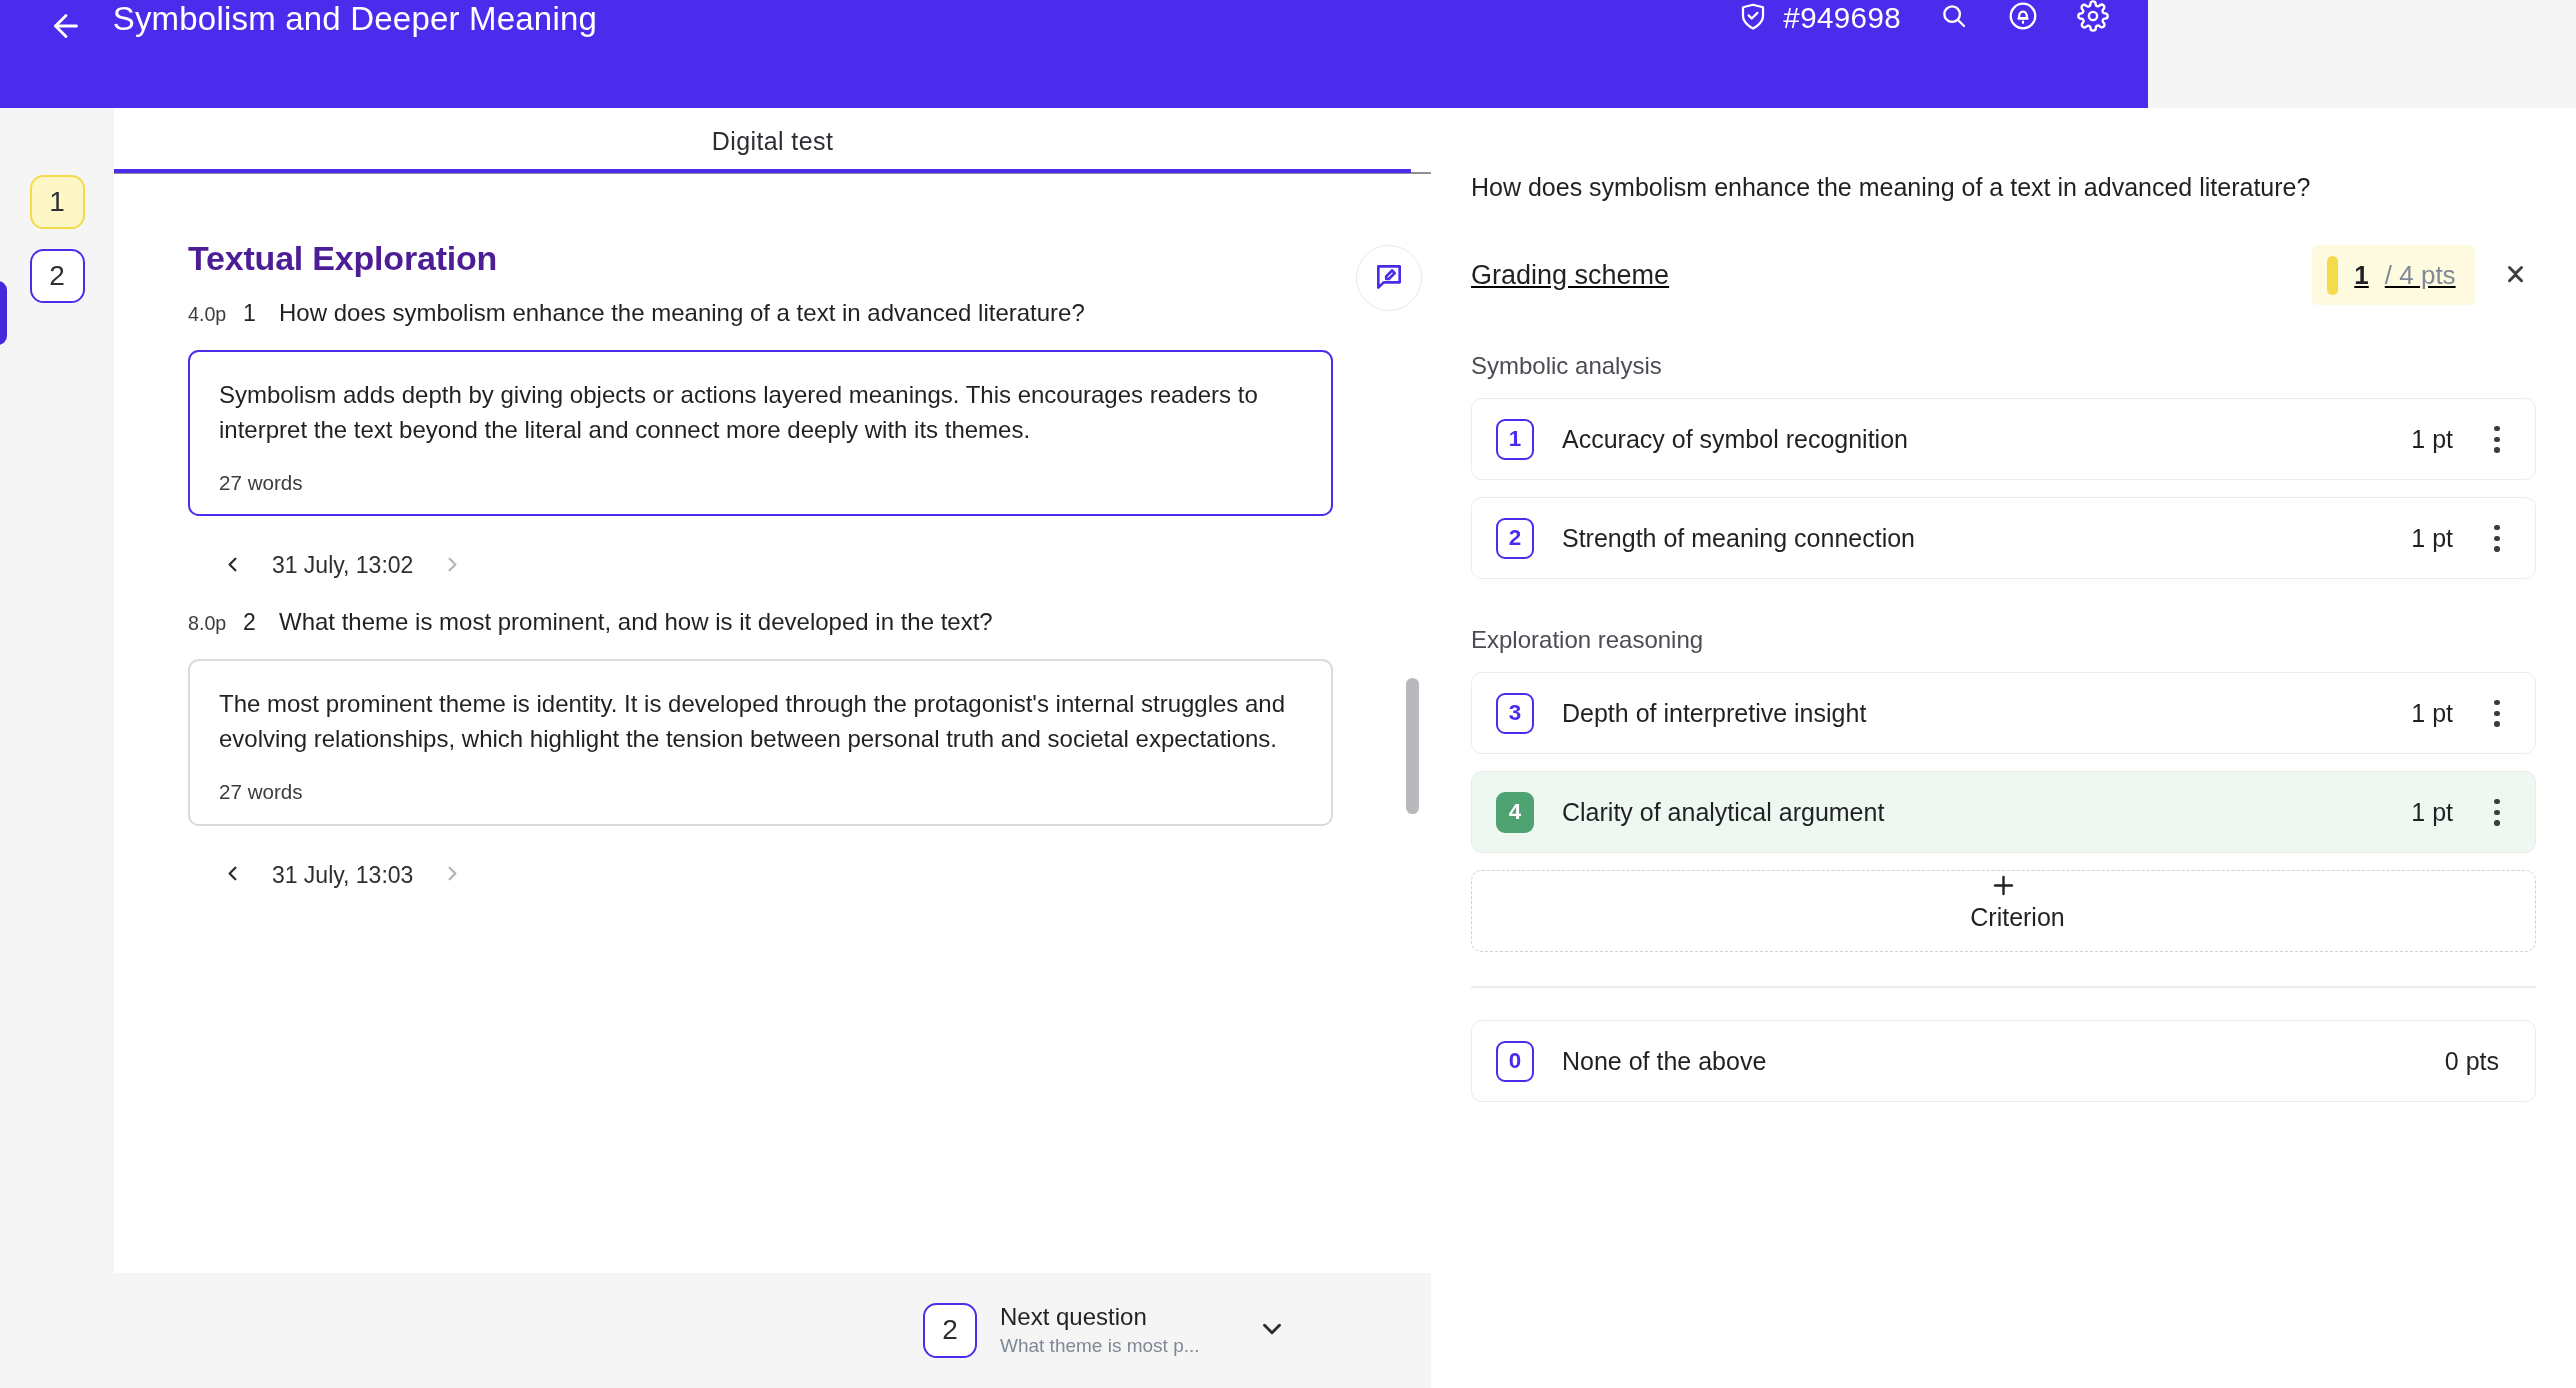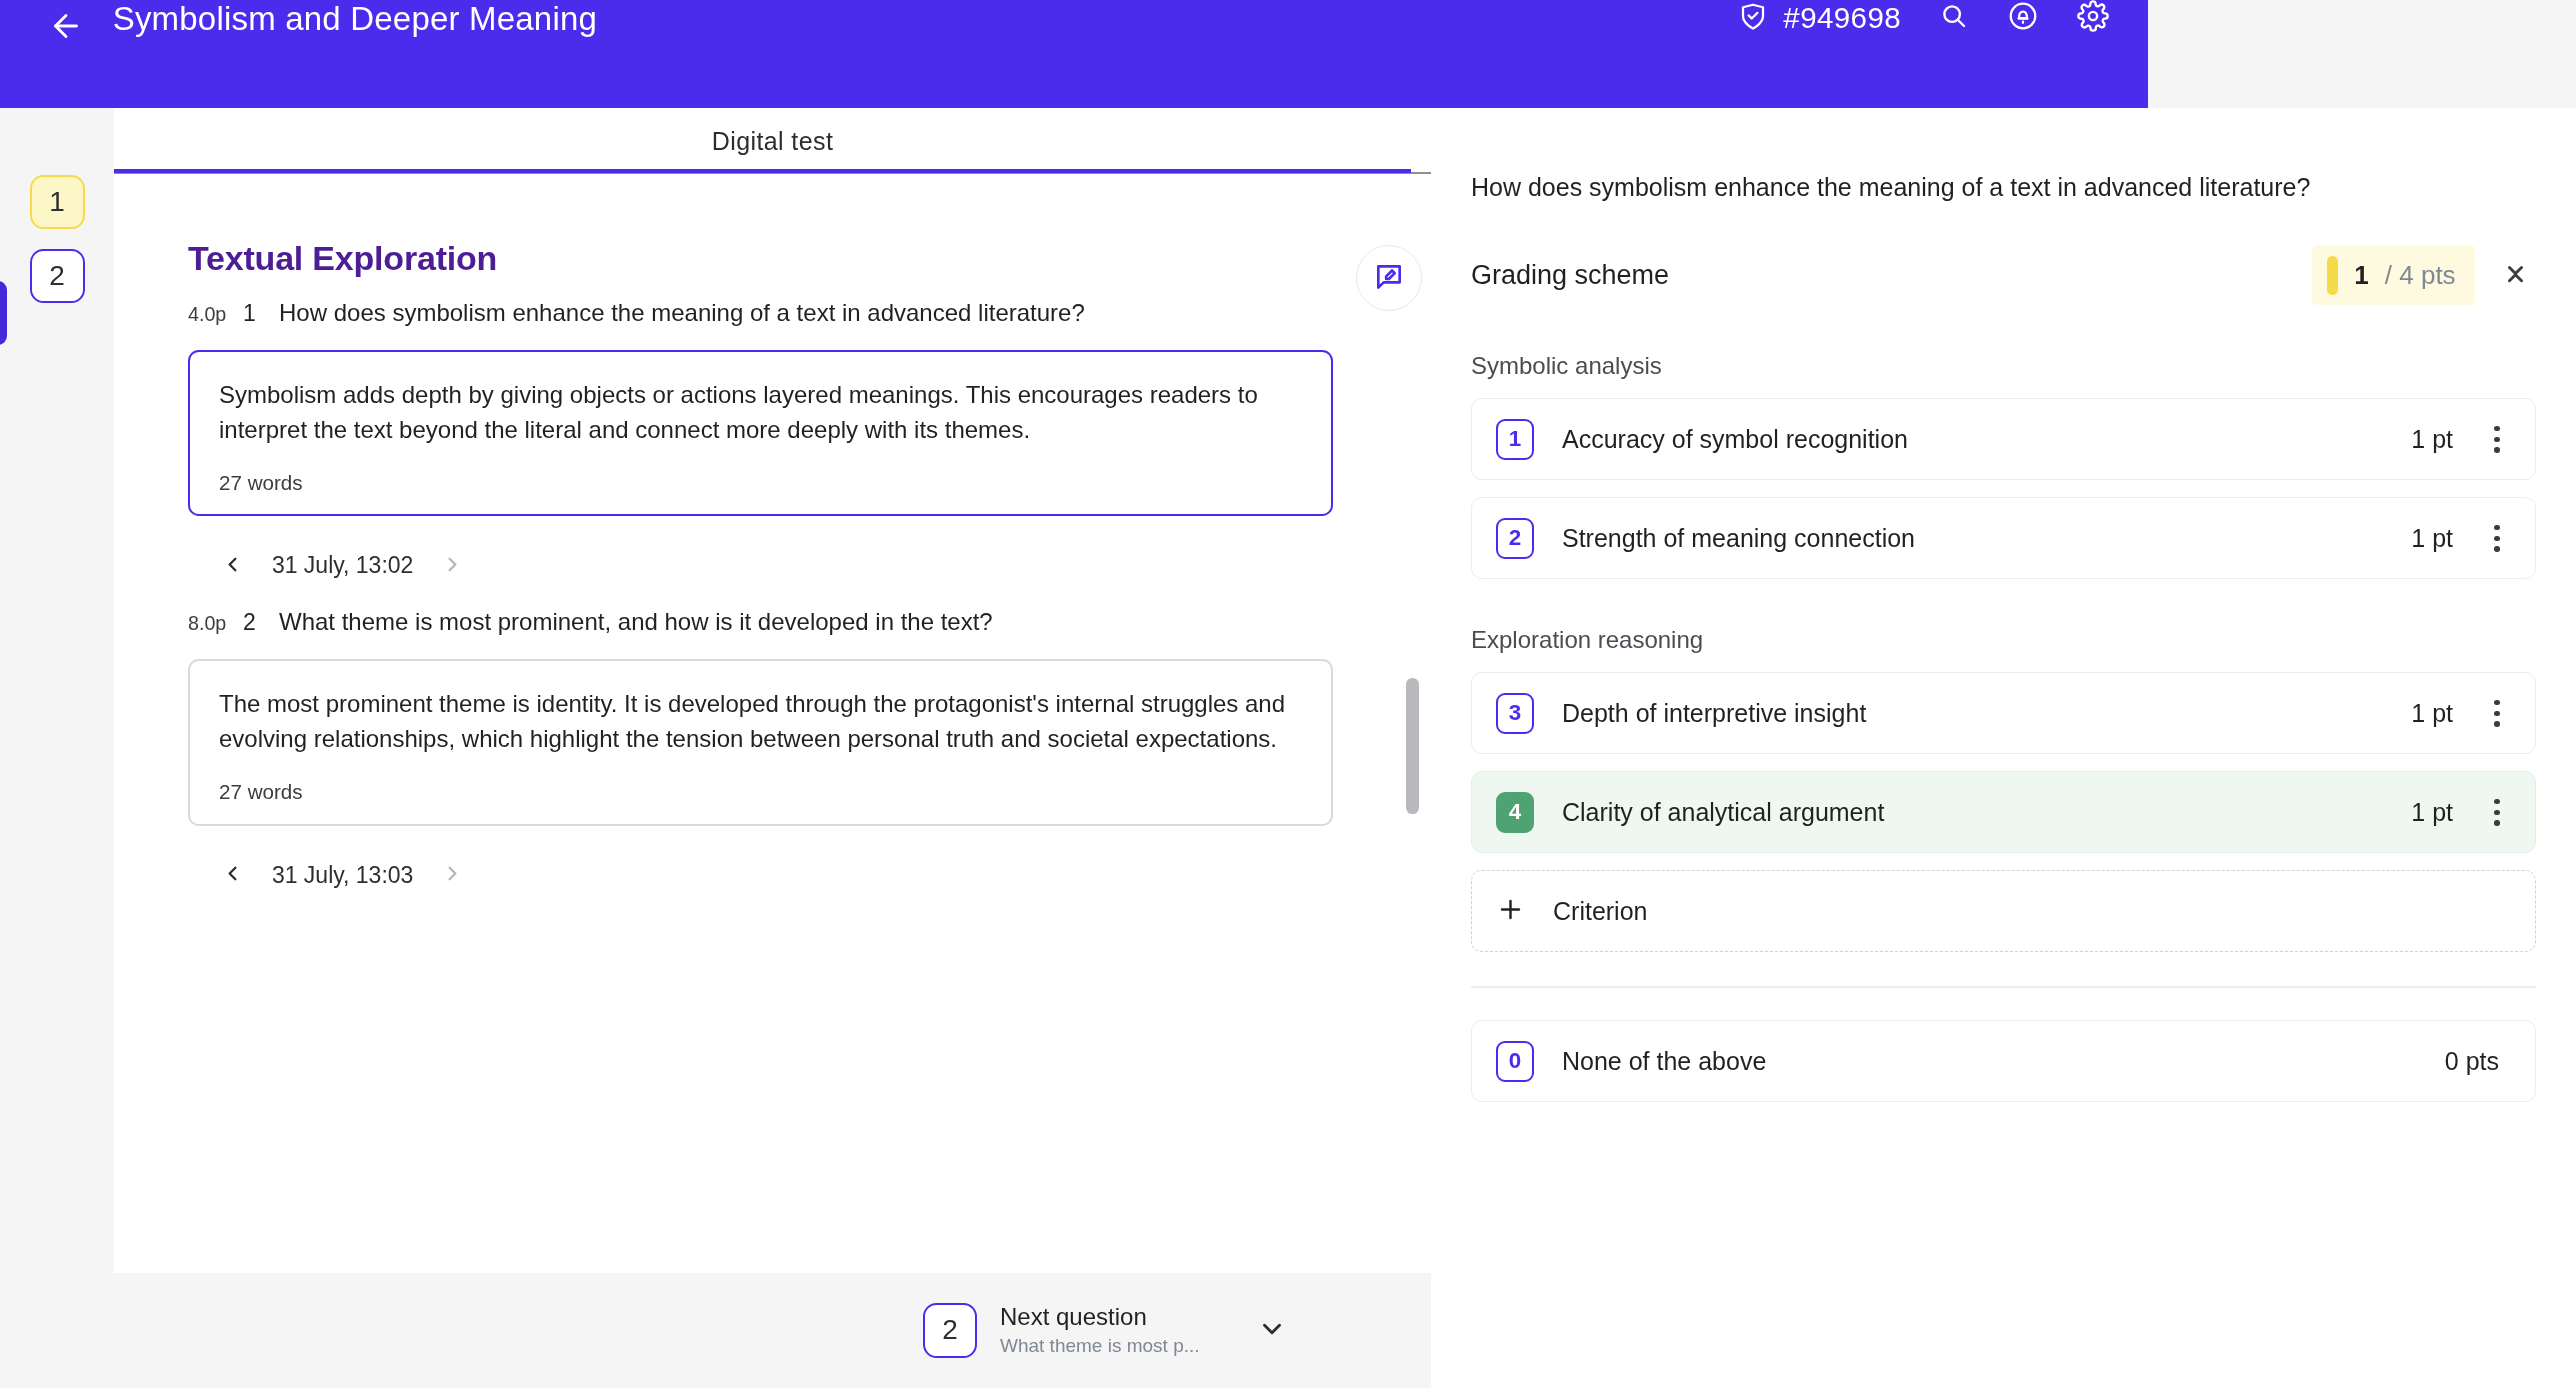--- a/index.html
+++ b/index.html
@@ -189,20 +189,21 @@
     background: #ffffff;
     overflow: hidden;
   }
   .rp-question {
     margin: 65px 0 0 40px;
     font-size: 25px; color: #1f2124;
   }
   .rp-scheme-row {
     display: flex; align-items: center;
     margin: 43px 40px 0 40px;
+    text-decoration: underline;
   }
   .rp-scheme-label { font-size: 27px; color: #1f2124; }
   .pts-badge {
     margin-left: auto;
     display: flex; align-items: center; gap: 16px;
     background: #fdfae0;
     border-radius: 5.4px;
     padding: 10.7px 19.7px 10.7px 14.3px;
   }
   .pts-bar { width: 11.6px; height: 39px; border-radius: 6.3px; background: #f5da4b; }
@@ -256,20 +257,21 @@
   .kebab i { width: 5.4px; height: 5.4px; border-radius: 50%; background: #3a3c40; display: block; }
 
   .add-crit {
     display: flex; align-items: center;
     height: 82px;
     border: 1.8px dashed #cfd0d3;
     border-radius: 10.7px;
     margin: 0 40px 0 40px;
     padding: 0 24px;
     cursor: pointer;
+    flex-direction: column;
   }
   .add-crit-label { margin-left: 28px; font-size: 25px; color: #1f2124; }
 
   .divider {
     height: 1.8px; background: #ececed;
     margin: 34px 40px 0 40px;
   }
 
   .none-row {
     display: flex; align-items: center;

